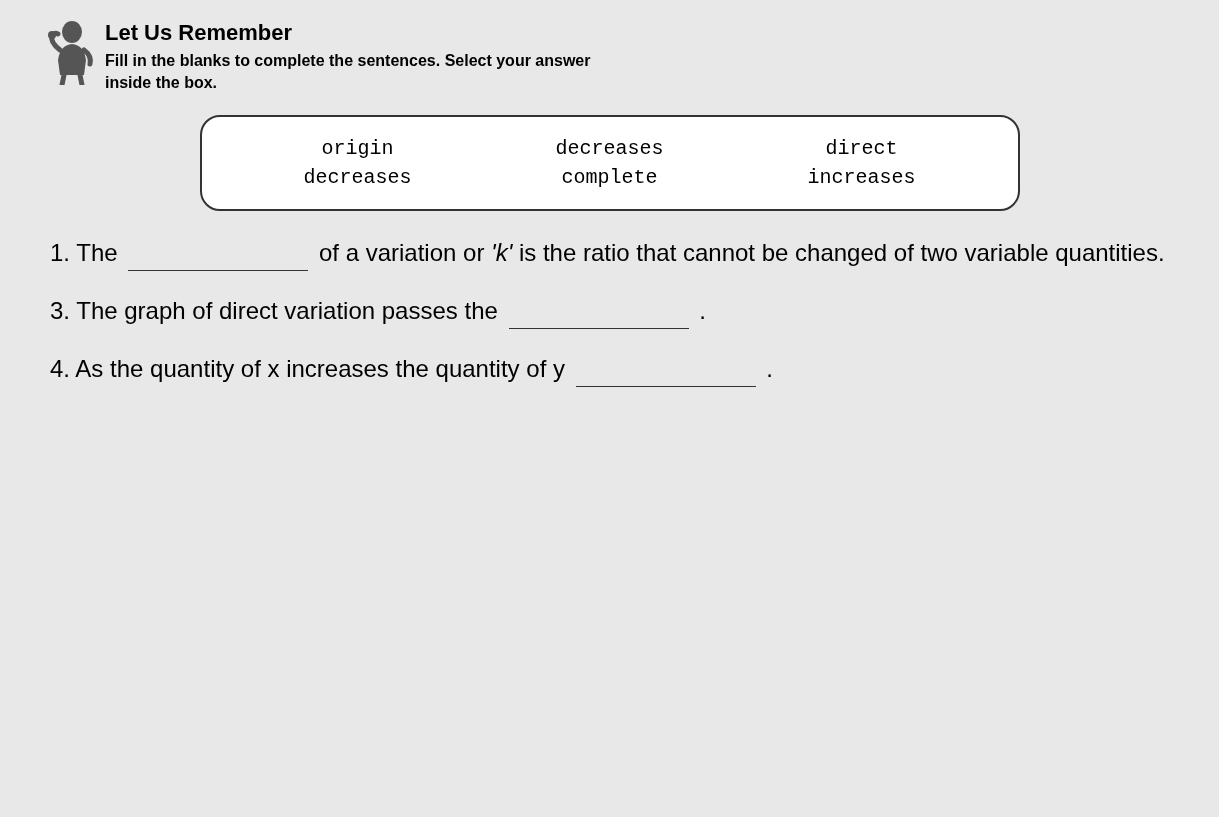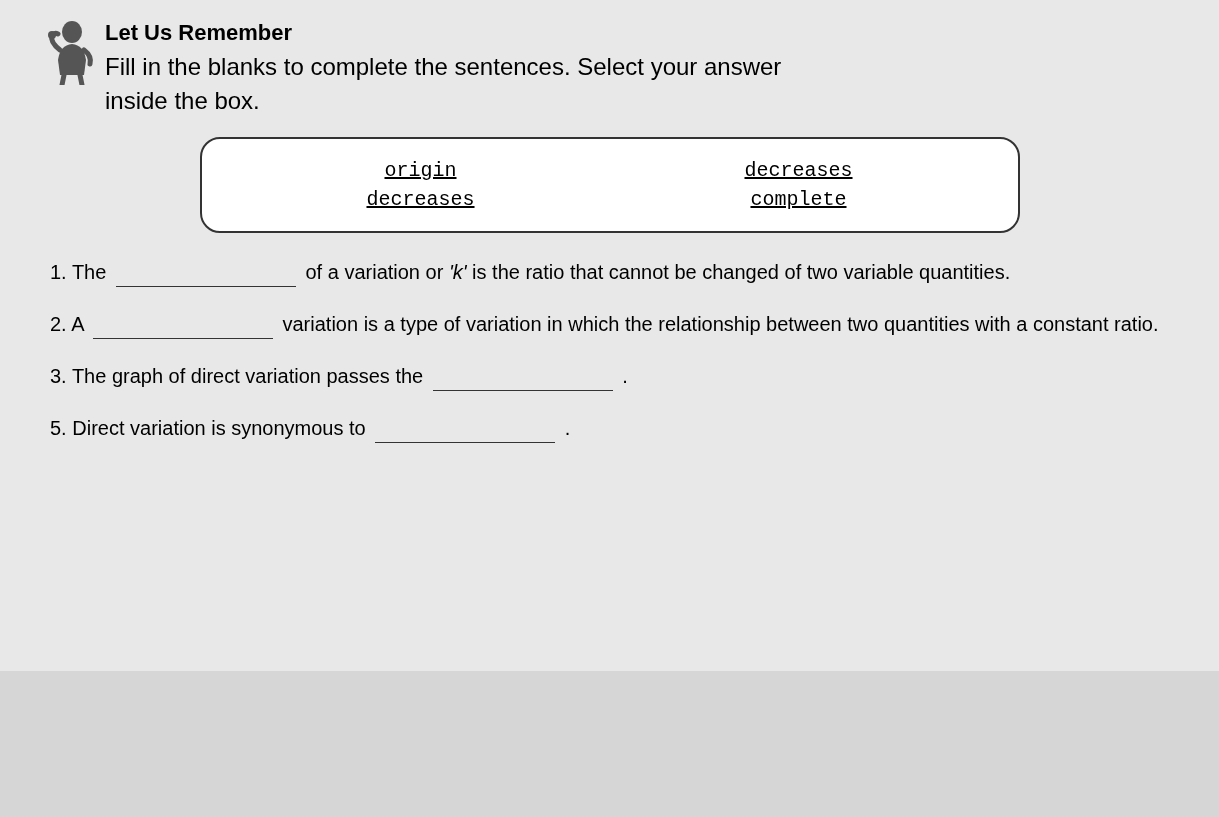--- a/index.html
+++ b/index.html
@@ -12,21 +12,21 @@
       width: 1219px;
       height: 817px;
       background-color: #d6d6d6;
       font-family: 'Times New Roman', Times, serif;
       overflow: hidden;
       position: relative;
     }
 
     .page {
       width: 1219px;
-      height: 671px;
+      height: 817px;
       background-color: #e8e8e8;
       position: relative;
       padding: 20px 40px 20px 40px;
     }
 
     .header {
       display: flex;
       align-items: flex-start;
       margin-bottom: 20px;
     }
@@ -36,38 +36,38 @@
     }
 
     .header-title {
       font-size: 22px;
       font-weight: bold;
       font-family: Arial, sans-serif;
       margin-bottom: 4px;
     }
 
     .header-instruction {
-      font-size: 24px;
+      font-size: 16px;
       font-family: Arial, sans-serif;
       line-height: 1.4;
+      font-weight: bold;
     }
 
     .word-box {
       border: 2px solid #333;
       border-radius: 20px;
       padding: 20px 30px;
       margin: 10px auto 24px auto;
       width: 820px;
       background: white;
     }
 
     .word-box-row {
       display: flex;
       justify-content: space-around;
-      text-decoration: underline;
     }
 
     .word-col {
       display: flex;
       flex-direction: column;
       align-items: center;
       gap: 6px;
     }
 
     .word-item {
@@ -75,21 +75,21 @@
       font-family: 'Courier New', Courier, monospace;
       font-weight: 500;
       text-align: center;
     }
 
     .questions {
       padding-left: 10px;
     }
 
     .question {
-      font-size: 20px;
+      font-size: 24px;
       font-family: Arial, sans-serif;
       margin-bottom: 22px;
       line-height: 1.5;
     }
 
     .blank {
       display: inline-block;
       border-bottom: 1.5px solid #333;
       width: 140px;
       margin: 0 4px;
@@ -146,48 +146,46 @@
   <div class="word-box">
     <div class="word-box-row">
       <div class="word-col">
         <span class="word-item">origin</span>
         <span class="word-item">decreases</span>
       </div>
       <div class="word-col">
         <span class="word-item">decreases</span>
         <span class="word-item">complete</span>
       </div>
+      <div class="word-col">
+        <span class="word-item">direct</span>
+        <span class="word-item">increases</span>
+      </div>
     </div>
   </div>
 
   <div class="questions">
 
     <div class="question">
       <span>1.</span>
       <span> The </span>
       <span class="blank blank-long"></span>
       <span> of a variation or <span class="question-italic">'k'</span> is the ratio that cannot be changed of two variable quantities.</span>
     </div>
 
-    <div class="question">
-      <span>2.</span>
-      <span> A </span>
-      <span class="blank blank-long"></span>
-      <span> variation is a type of variation in which the relationship between two quantities with a constant ratio.</span>
-    </div>
 
     <div class="question">
       <span>3.</span>
       <span> The graph of direct variation passes the </span>
       <span class="blank blank-long"></span>
       <span> .</span>
     </div>
 
-
     <div class="question">
-      <span>5.</span>
-      <span> Direct variation is synonymous to </span>
+      <span>4.</span>
+      <span> As the quantity of x increases the quantity of y </span>
       <span class="blank blank-long"></span>
       <span>.</span>
     </div>
+
 
   </div>
 </div>
 
 </body></html>

